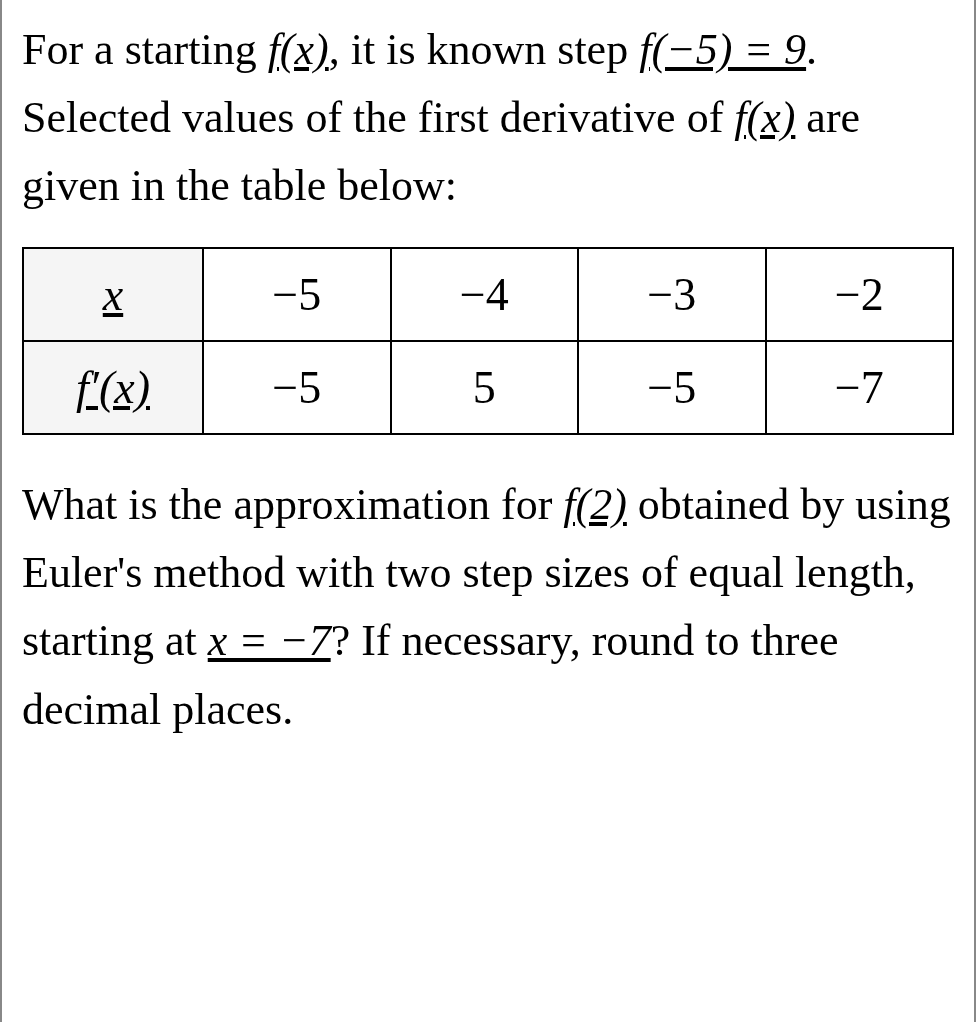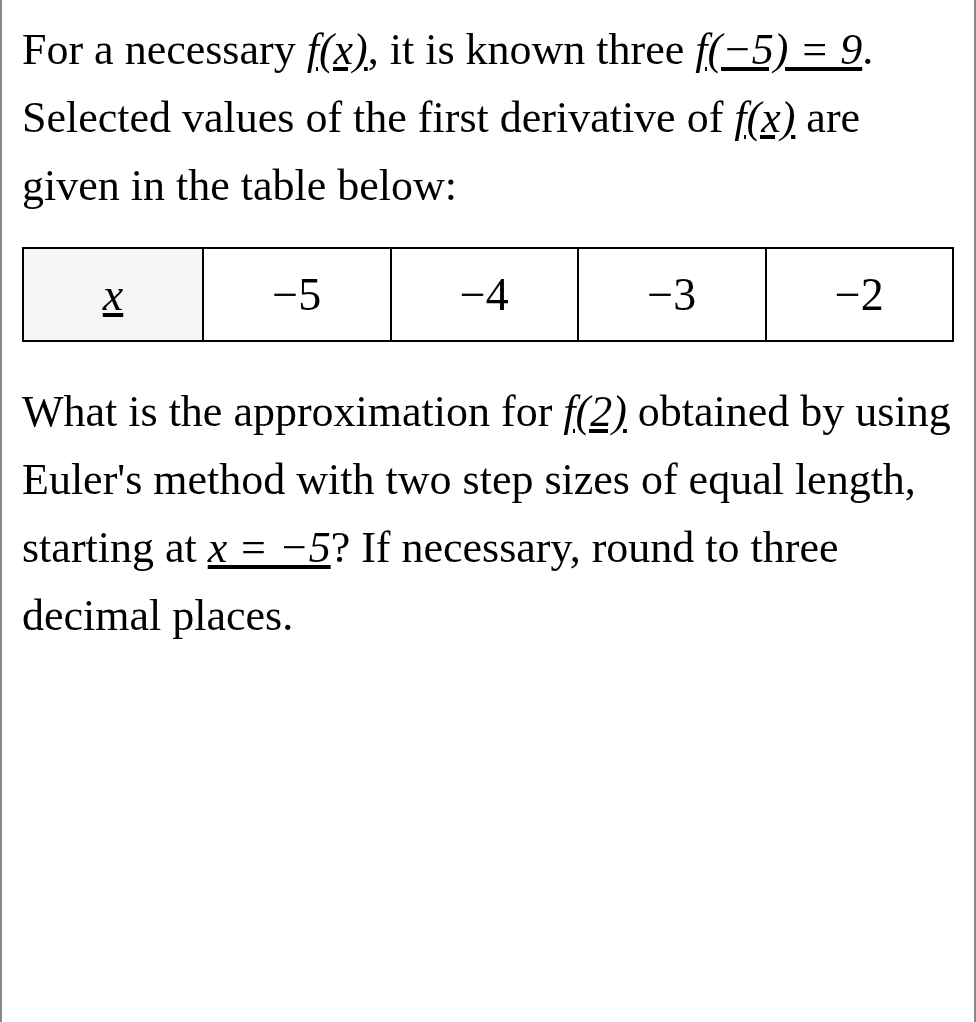--- a/index.html
+++ b/index.html
@@ -49,32 +49,39 @@
     background: #f5f5f5;
     width: 180px;
   }
 </style>
 </head>
 <body>
 
 <div class="content">
 
   <div class="paragraph">
-    <span>For a necessary </span><span class="math-italic">f(x)</span><span>, it is known three </span><span class="math-italic">f(−5) = 9</span><span>. Selected values of the first derivative of </span><span class="math-italic">f(x)</span><span> are given in the table below:</span>
+    <span>For a starting </span><span class="math-italic">f(x)</span><span>, it is known step </span><span class="math-italic">f(−5) = 9</span><span>. Selected values of the first derivative of </span><span class="math-italic">f(x)</span><span> are given in the table below:</span>
   </div>
 
   <table class="data-table">
     <tbody>
         <tr>
       <td class="header-cell"><span class="math-italic">x</span></td>
       <td><span class="math">−5</span></td>
       <td><span class="math">−4</span></td>
       <td><span class="math">−3</span></td>
       <td><span class="math">−2</span></td>
     </tr>
+    <tr>
+      <td class="header-cell"><span class="math-italic">f′(x)</span></td>
+      <td><span class="math">−5</span></td>
+      <td><span class="math">5</span></td>
+      <td><span class="math">−5</span></td>
+      <td><span class="math">−7</span></td>
+    </tr>
   </tbody>
     </table>
 
   <div class="paragraph">
-    <span>What is the approximation for </span><span class="math-italic">f(2)</span><span> obtained by using Euler's method with two step sizes of equal length, starting at </span><span class="math-italic">x = −5</span><span>? If necessary, round to three decimal places.</span>
+    <span>What is the approximation for </span><span class="math-italic">f(2)</span><span> obtained by using Euler's method with two step sizes of equal length, starting at </span><span class="math-italic">x = −7</span><span>? If necessary, round to three decimal places.</span>
   </div>
 
 </div>
 
 </body></html>

